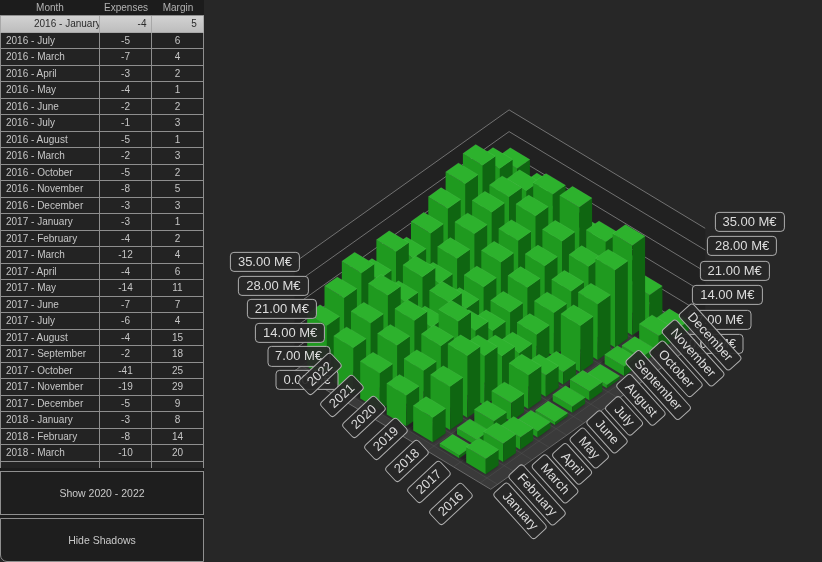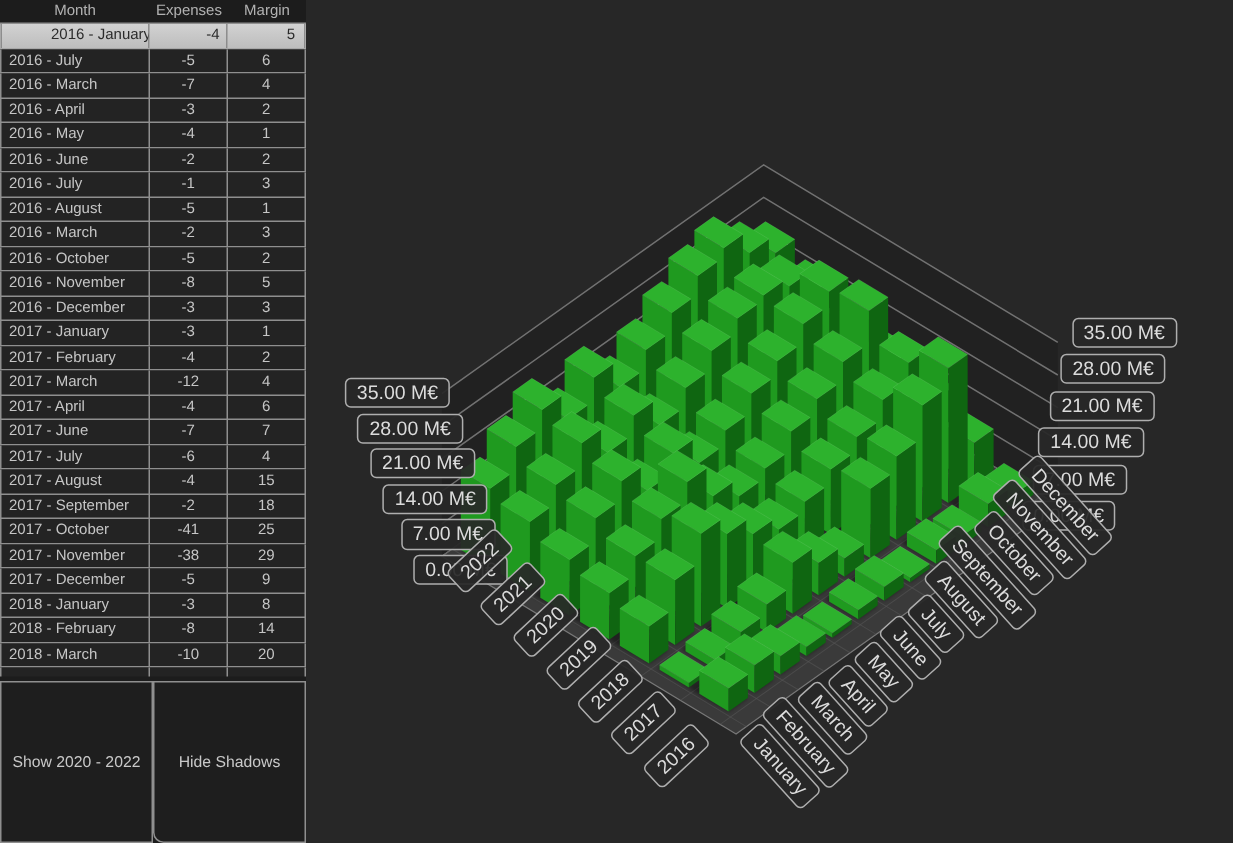--- a/index.html
+++ b/index.html
@@ -22,21 +22,21 @@
     box-sizing:border-box;border-right:1px solid #8f8f8f;border-bottom:1px solid #8f8f8f;
     background:#232323;color:#c6c6c6;font-size:10px;
     display:flex;align-items:center;justify-content:center;overflow:hidden;white-space:nowrap;
   }
   .td:first-child{border-left:1px solid #8f8f8f;justify-content:flex-start;padding-left:5px;}
   .tr.selected .td{
     background:linear-gradient(#d2d2d2,#bdbdbd);color:#2b2b2b;border-color:#a8a8a8;padding-left:33px;
   }
   .partial-row{height:6px;}
   .partial-row .td{border-bottom:none;}
-  .buttons{flex:1;display:flex;flex-direction:row;}
+  .buttons{flex:1;display:flex;flex-direction:column;}
   .btn{
     flex:1;margin-top:3px;border:1px solid #8f8f8f;background:#1e1e1e;
     color:#c9c9c9;font-size:10.5px;display:flex;align-items:center;justify-content:center;
     cursor:pointer;box-sizing:border-box;
   }
   .btn:last-child{border-bottom-left-radius:7px;}
   
   .chart-area{position:absolute;left:204px;top:0;width:618px;height:562px;}
   .chart-area svg{position:absolute;left:0;top:0;}
   .labels-layer{position:absolute;left:0;top:0;width:618px;height:562px;pointer-events:none;}
@@ -130,20 +130,25 @@
         <div class="td">2017 - March</div>
         <div class="td">-12</div>
         <div class="td">4</div>
       </div>
       <div class="tr">
         <div class="td">2017 - April</div>
         <div class="td">-4</div>
         <div class="td">6</div>
       </div>
       <div class="tr">
+        <div class="td">2017 - May</div>
+        <div class="td">-14</div>
+        <div class="td">11</div>
+      </div>
+      <div class="tr">
         <div class="td">2017 - June</div>
         <div class="td">-7</div>
         <div class="td">7</div>
       </div>
       <div class="tr">
         <div class="td">2017 - July</div>
         <div class="td">-6</div>
         <div class="td">4</div>
       </div>
       <div class="tr">
@@ -156,21 +161,21 @@
         <div class="td">-2</div>
         <div class="td">18</div>
       </div>
       <div class="tr">
         <div class="td">2017 - October</div>
         <div class="td">-41</div>
         <div class="td">25</div>
       </div>
       <div class="tr">
         <div class="td">2017 - November</div>
-        <div class="td">-38</div>
+        <div class="td">-19</div>
         <div class="td">29</div>
       </div>
       <div class="tr">
         <div class="td">2017 - December</div>
         <div class="td">-5</div>
         <div class="td">9</div>
       </div>
       <div class="tr">
         <div class="td">2018 - January</div>
         <div class="td">-3</div>

